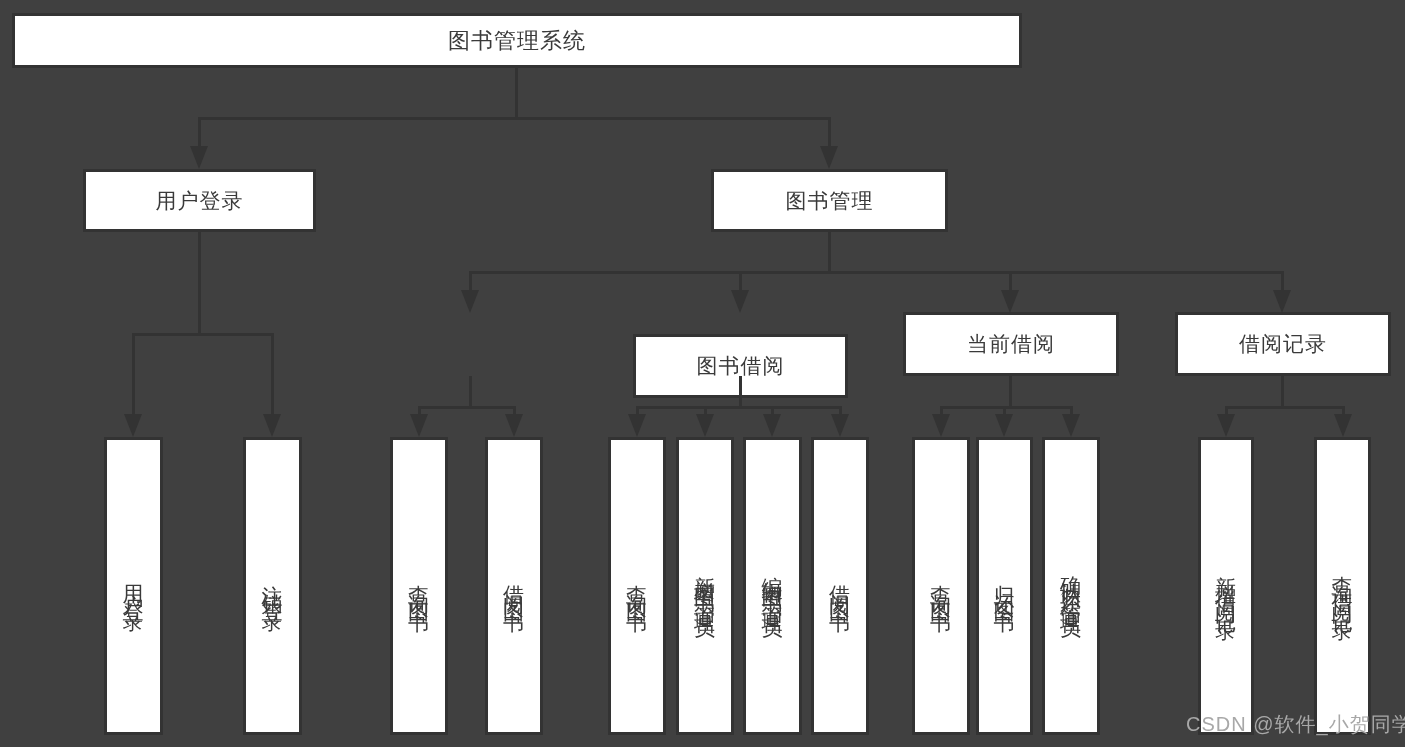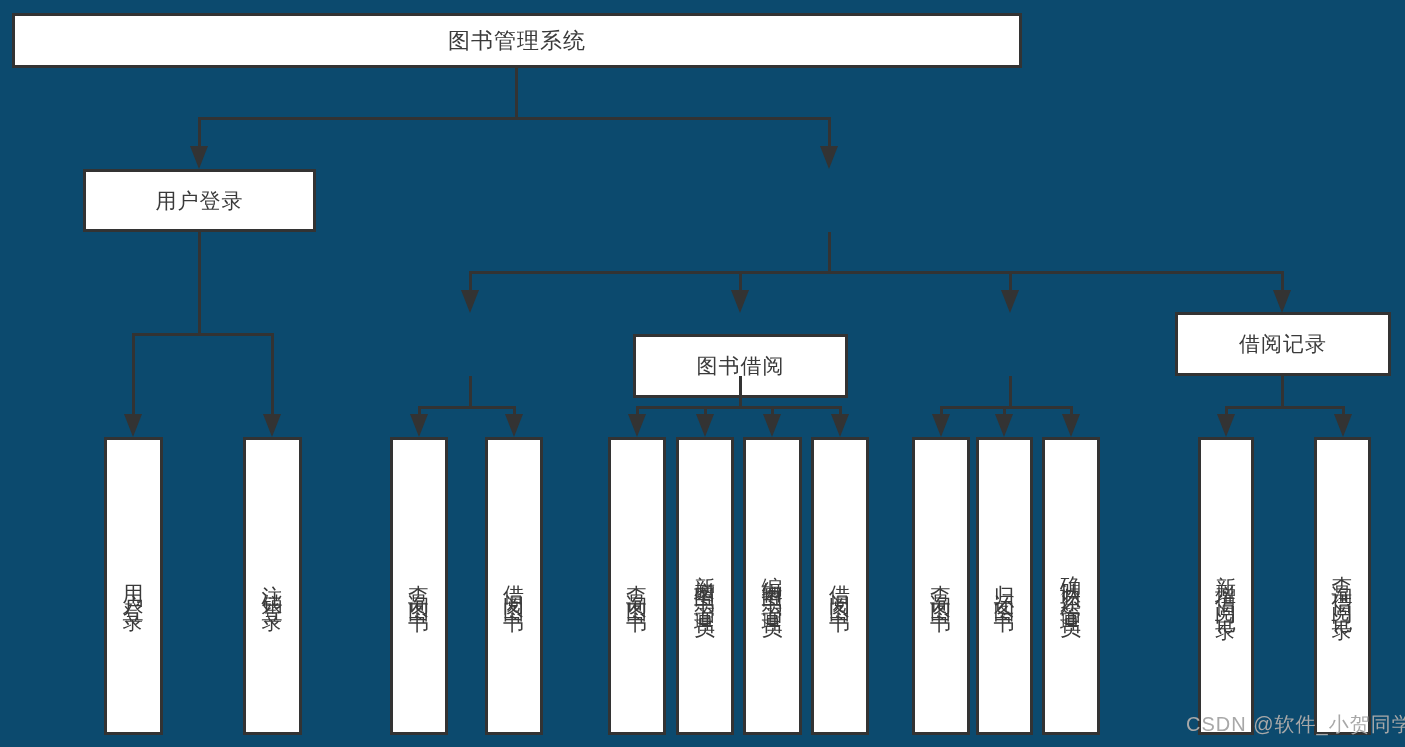--- a/index.html
+++ b/index.html
@@ -1,20 +1,20 @@
 <!DOCTYPE html>
 <html><head>
 <meta charset="utf-8">
 <style>
   html, body { margin: 0; padding: 0; background: #ffffff; }
   #stage {
     position: relative;
     width: 1405px;
     height: 747px;
-    background: #0c4a6e;
+    background: #404040;
     overflow: hidden;
     font-family: "Liberation Sans", sans-serif;
     color: #3a3a3a;
   }
   .box {
     position: absolute;
     box-sizing: border-box;
     background: #ffffff;
     border: 3px solid #333333;
     display: flex;
@@ -78,23 +78,29 @@
 
 <div id="stage">
 
   <div class="box root" style="left:12px; top:13px; width:1010px; height:55px;">
     <span>图书管理系统</span>
   </div>
 
   <div class="box" style="left:83px; top:169px; width:233px; height:63px;">
     <span>用户登录</span>
   </div>
+  <div class="box" style="left:711px; top:169px; width:237px; height:63px;">
+    <span>图书管理</span>
+  </div>
 
   <div class="box" style="left:633px; top:312px; width:215px; height:64px;margin-top:22px;">
     <span>图书借阅</span>
+  </div>
+  <div class="box" style="left:903px; top:312px; width:216px; height:64px;">
+    <span>当前借阅</span>
   </div>
   <div class="box" style="left:1175px; top:312px; width:216px; height:64px;">
     <span>借阅记录</span>
   </div>
 
   <div class="vbox" style="left:104px; width:59px;">
     <span class="vtext">用户登录</span>
   </div>
   <div class="vbox" style="left:243px; width:59px;">
     <span class="vtext">注销登录</span>

